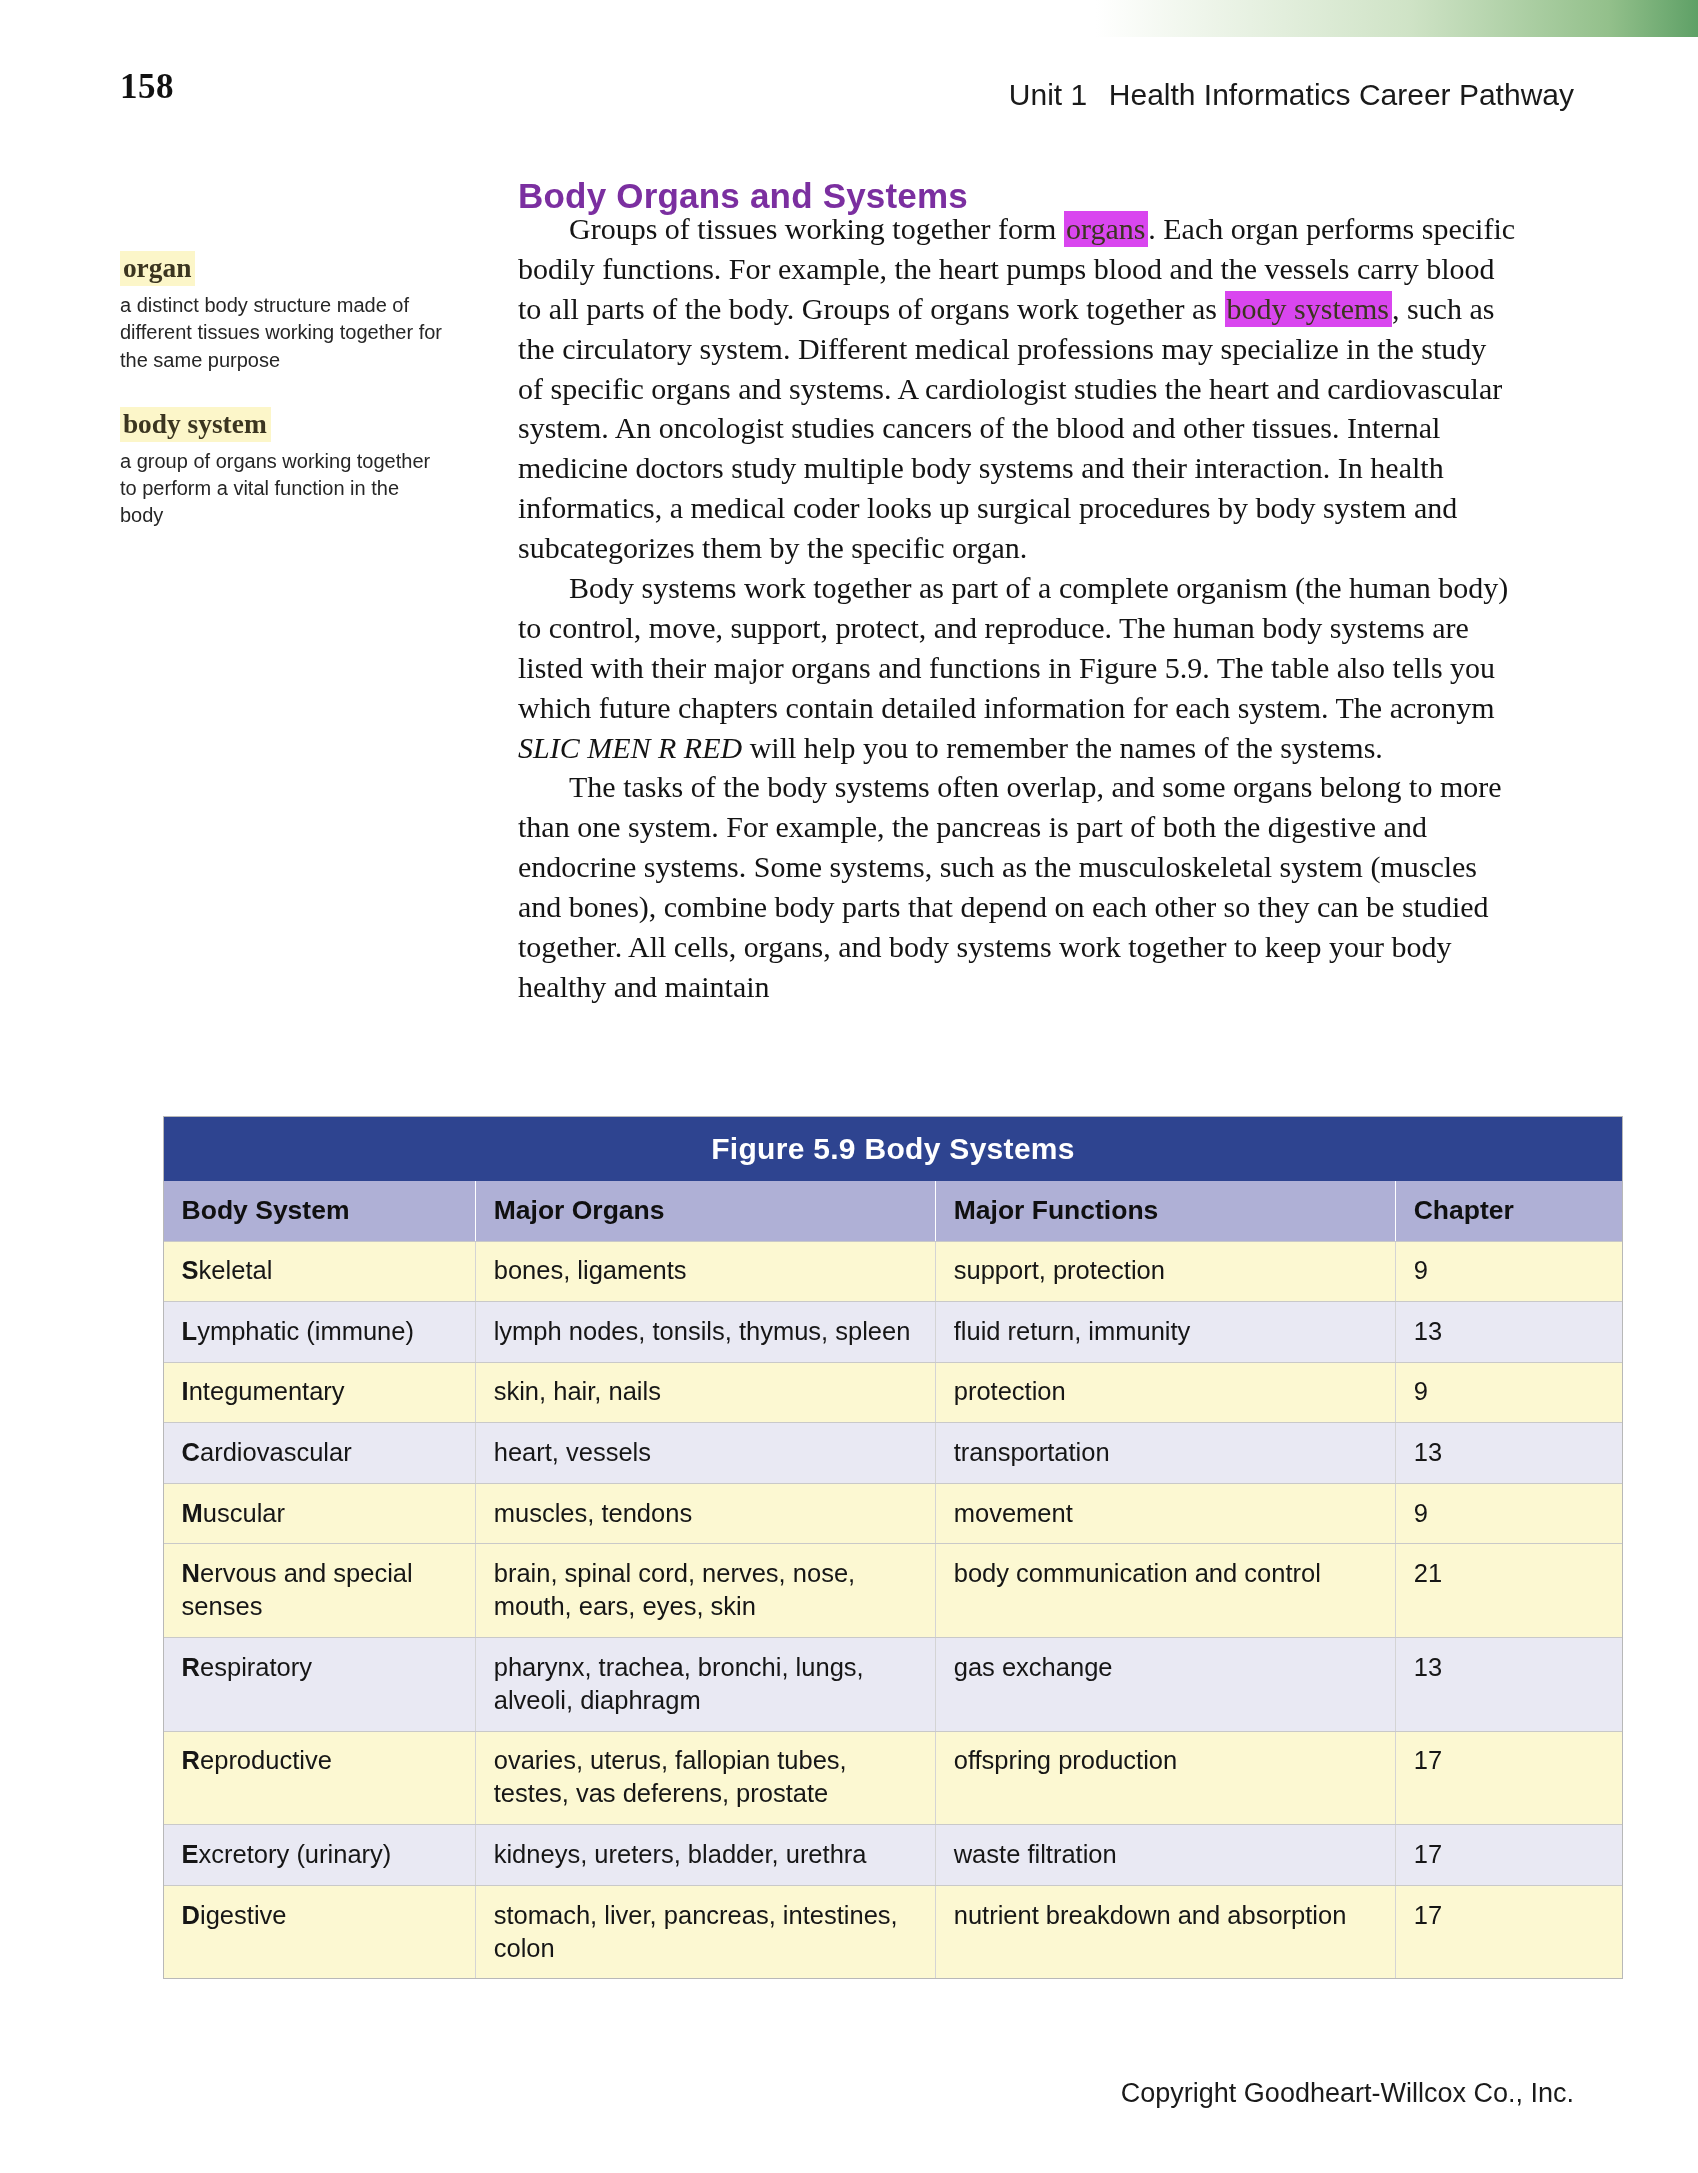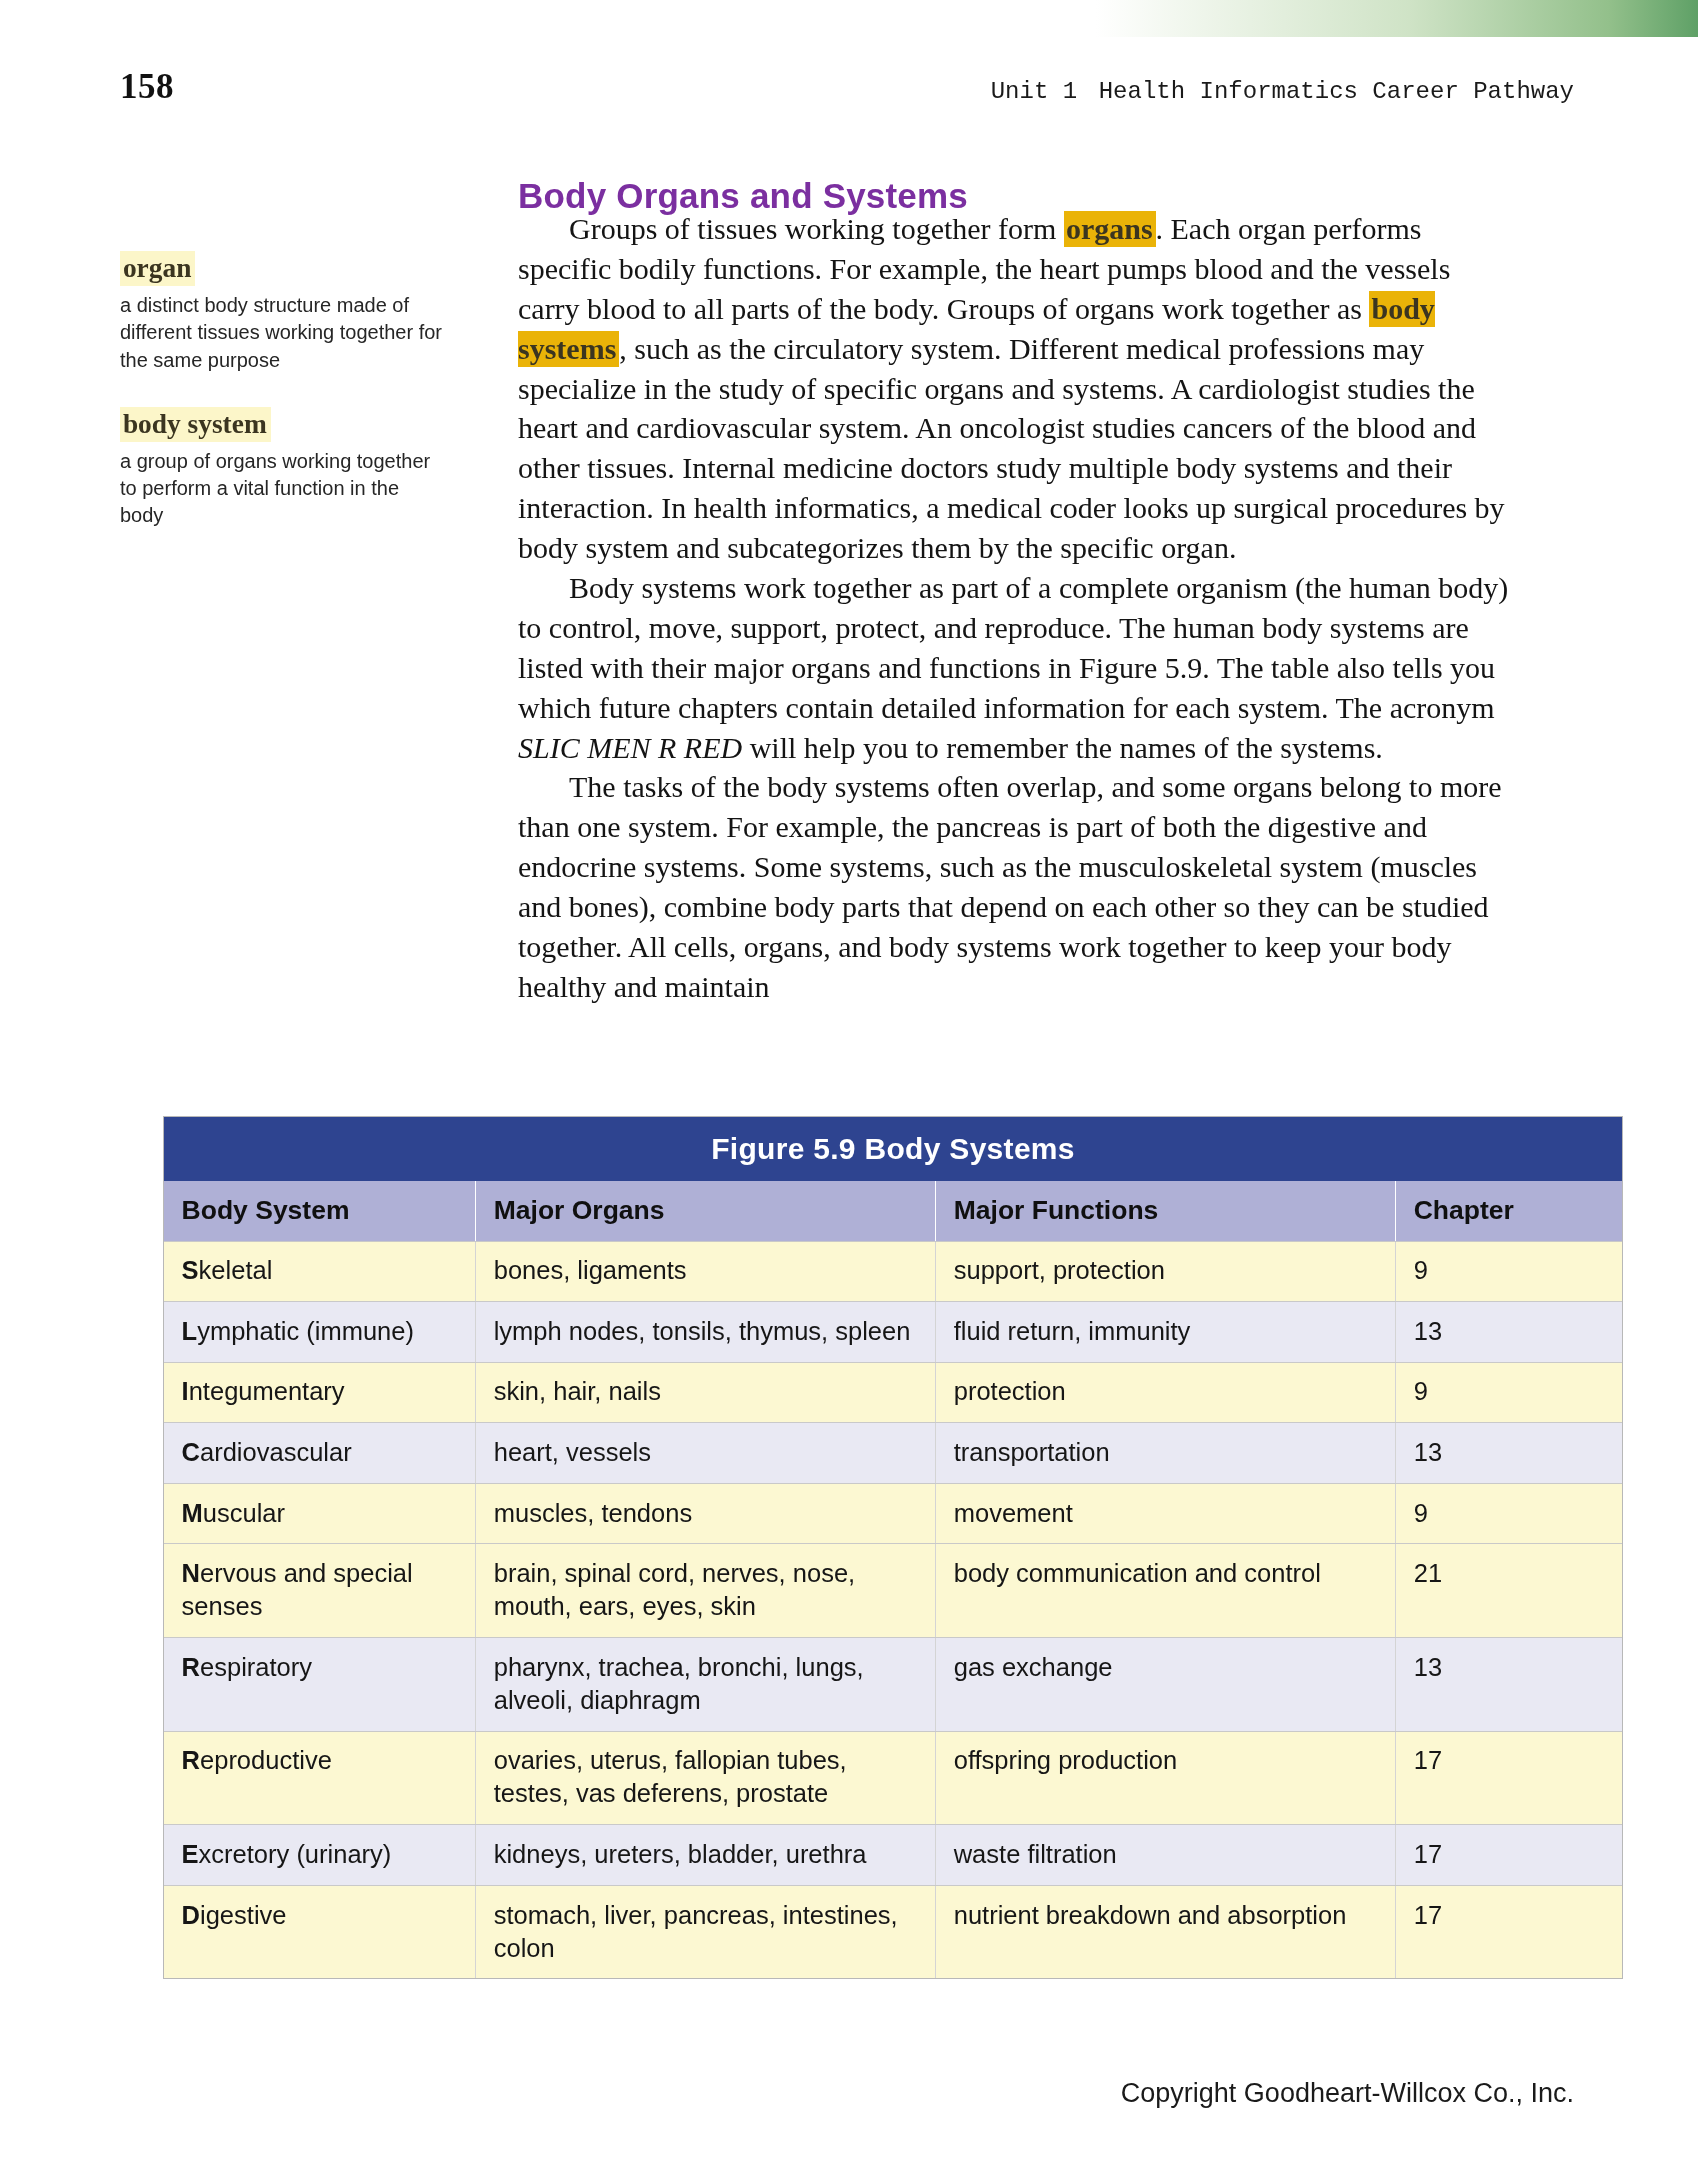--- a/index.html
+++ b/index.html
@@ -34,22 +34,22 @@
     font-family: "Liberation Serif", serif;
     font-weight: bold;
     font-size: 35px;
     letter-spacing: 0.5px;
     color: #111111;
   }
   .running-head {
     position: absolute;
     top: 78px;
     right: 125px;
-    font-family: Liberation Mono, monospace;
-    font-size: 24px;
+    font-family: Liberation Sans, sans-serif;
+    font-size: 30px;
     color: #1a1a1a;
     white-space: nowrap;
   }
   .running-head .unit {
     margin-right: 21.6px;
   }
 
   
   .section-heading {
     position: absolute;
@@ -97,23 +97,23 @@
     font-size: 30px;
     line-height: 1.33;
     color: #141414;
     text-align: left;
   }
   .body-col p {
     margin: 0;
     text-indent: 51px;
   }
   .hl {
-    font-weight: bold;
+    font-weight: normal;
     color: #3b3520;
-    background: #eab308;
+    background: #d946ef;
     padding: 1px 2.9px 2px 2px;
   }
   .ital { font-style: italic; }
 
   
   .figure {
     position: absolute;
     top: 1100px;
     left: 123px;
     width: 1460px;

